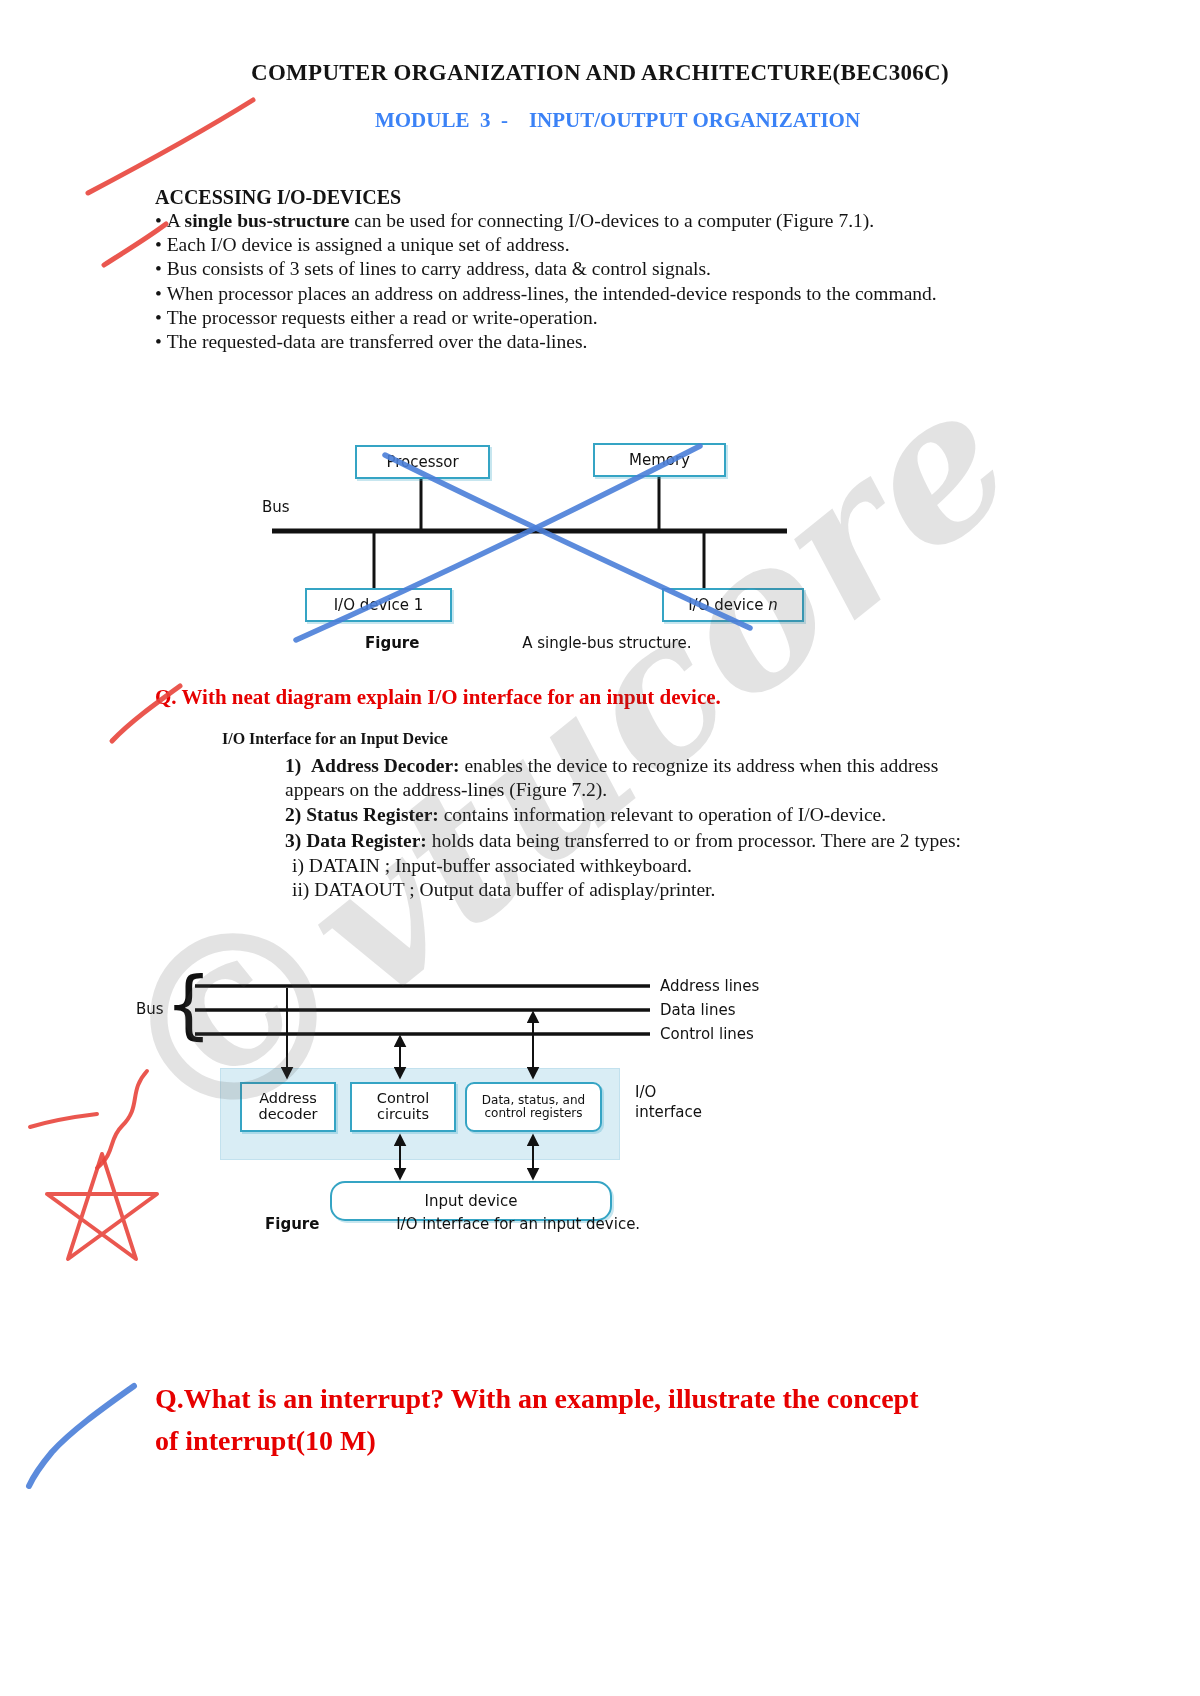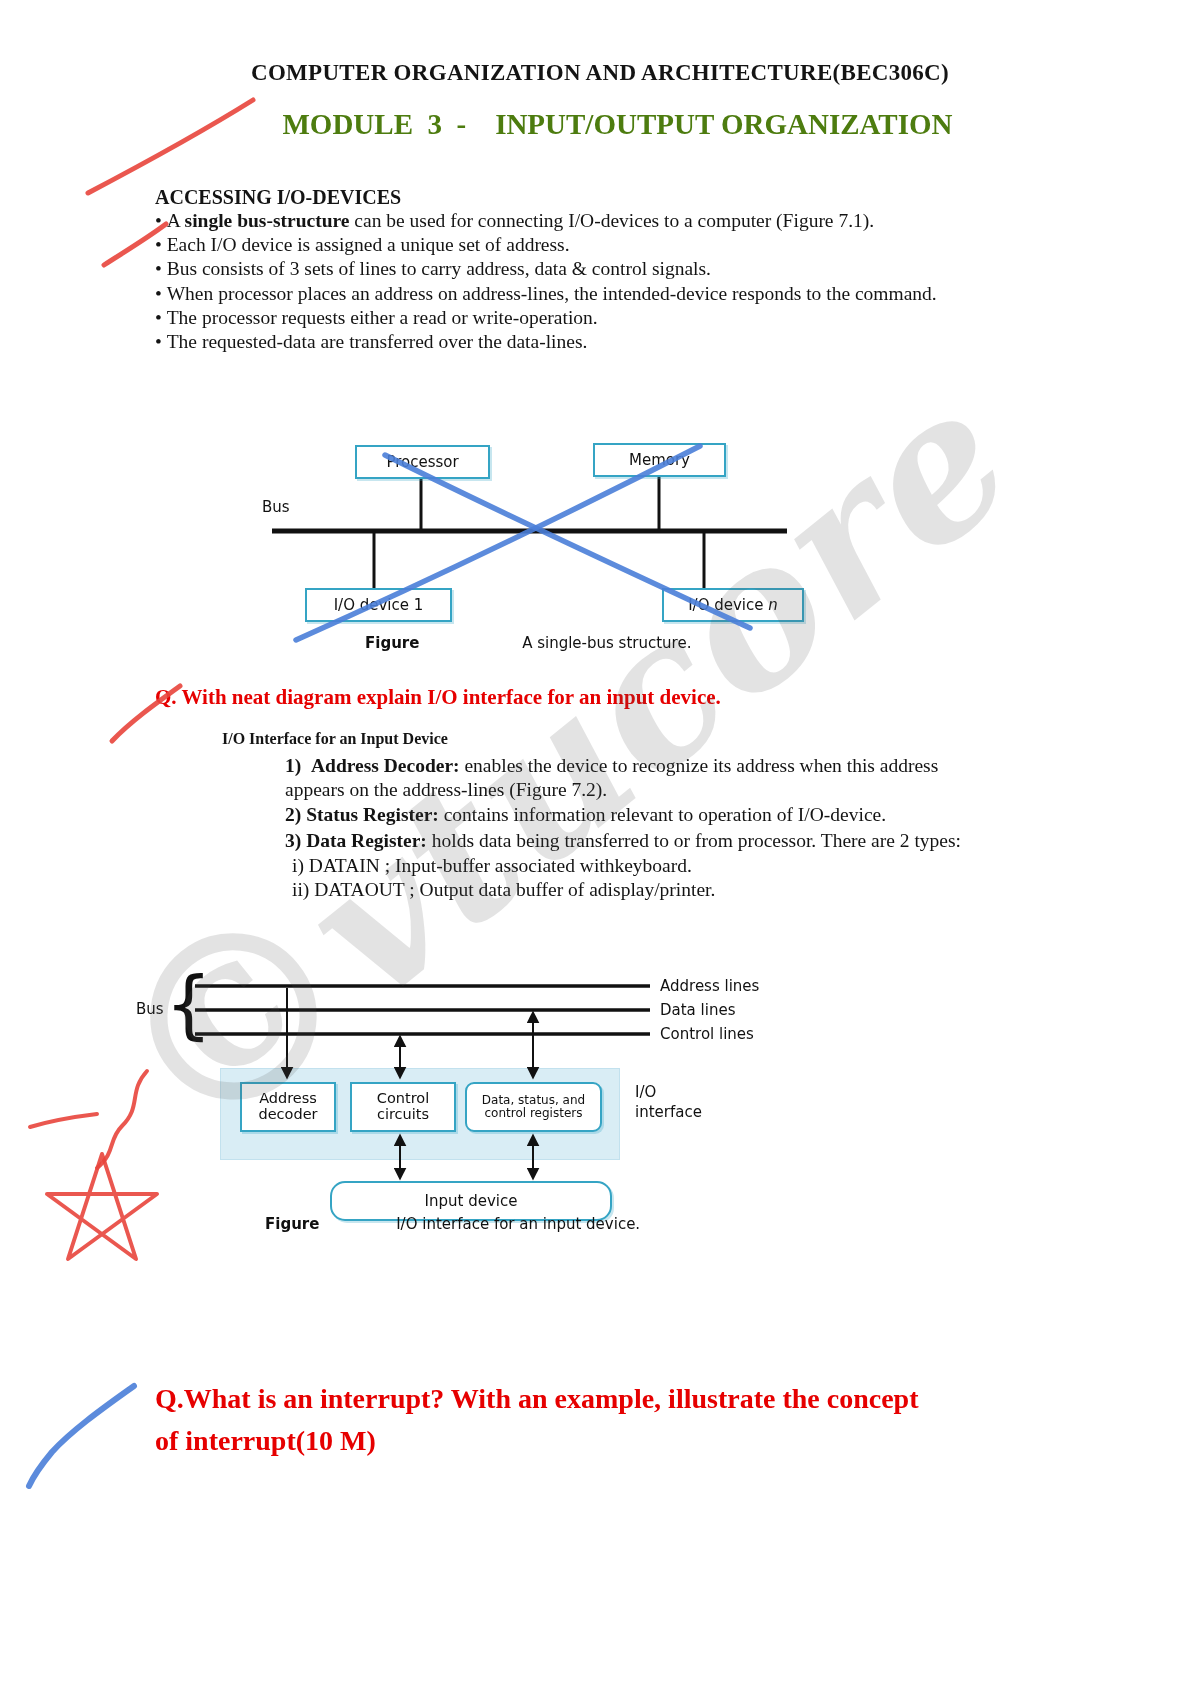--- a/index.html
+++ b/index.html
@@ -9,21 +9,21 @@
     overflow:hidden; font-family:"Liberation Serif", serif; color:#141414;
   }
 
   
   .doc-title {
     position:absolute; top:60px; left:0; width:100%; text-align:center;
     font-size:23px; font-weight:bold; letter-spacing:0.3px; white-space:pre;
   }
   .module-title {
     position:absolute; top:108px; left:0; width:100%; text-align:center;
-    font-size:29px; font-weight:bold; color:#4d7c0f; white-space:pre;padding-left:35px;
+    font-size:21px; font-weight:bold; color:#3b82f6; white-space:pre;padding-left:35px;
   }
 
   
   .accessing { position:absolute; left:155px; top:186px; width:800px; }
   .accessing h3 { font-size:20px; font-weight:bold; }
   .bullet { font-size:19.5px; line-height:1.19; margin-bottom:1px; }
   .bullet::before { content:"\2022\00a0"; }
 
   
   .q-red {

